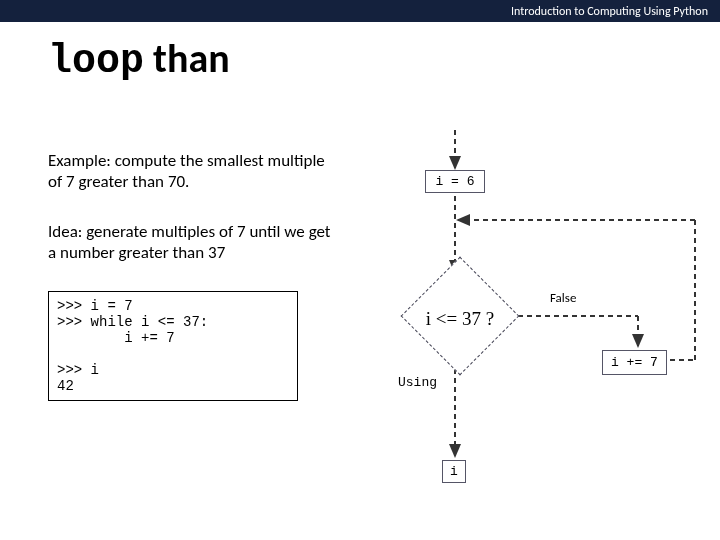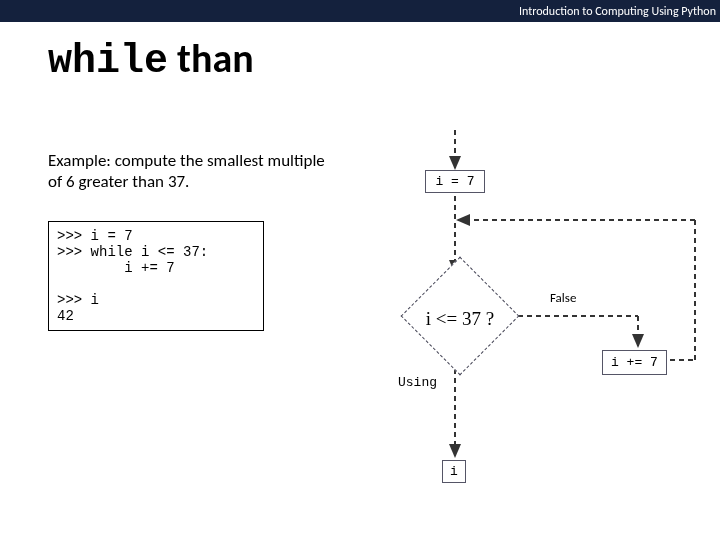--- a/index.html
+++ b/index.html
@@ -8,21 +8,21 @@
     height: 540px;
     background: #fff;
     font-family: Calibri, Arial, sans-serif;
     position: relative;
     overflow: hidden;
   }
   .header-bar {
     background: #14213d;
     color: #fff;
     text-align: right;
-    padding: 4px 4px;
+    padding: 4px 12px;
     font-size: 12px;
     height: 22px;
   }
   .title {
     font-size: 40px;
     font-weight: bold;
     padding: 12px 0 0 48px;
   }
   .title .mono { font-family: "Courier New", monospace; }
   .col-left {
@@ -31,21 +31,21 @@
     top: 150px;
     width: 290px;
   }
   .para { font-size: 17px; line-height: 1.25; margin-bottom: 28px; }
   .code-box {
     border: 1.5px solid #000;
     font-family: "Courier New", monospace;
     font-size: 14px;
     padding: 6px 8px;
     white-space: pre;
-    width: 216px;
+    width: 250px;
     margin-top: 0;
   }
   .flow {
     position: absolute;
     left: 370px;
     top: 130px;
     width: 340px;
     height: 400px;
   }
   .flow svg { position: absolute; left: 0; top: 0; }
@@ -124,25 +124,26 @@
   .endbox { left: 72px; top: 330px; width: 24px; padding: 3px 0; }
 </style>
 </head>
 <body>
 
 <div class="header-bar">
   <span>Introduction to Computing Using Python</span>
 </div>
 
 <div class="title">
-  <span class="mono">while</span><span> than</span>
+  <span class="mono">loop</span><span> than</span>
 </div>
 
 <div class="col-left">
-  <p class="para">Example: compute the smallest multiple of 6 greater than 37.</p>
+  <p class="para">Example: compute the smallest multiple of 7 greater than 70.</p>
+  <p class="para">Idea: generate multiples of 7 until we get a number greater than 37</p>
   <div class="code-box">&gt;&gt;&gt; i = 7
 &gt;&gt;&gt; while i &lt;= 37:
         i += 7
 
 &gt;&gt;&gt; i
 42</div>
 </div>
 
 <div class="flow">
   <svg width="340" height="400">
@@ -159,21 +160,21 @@
     <line x1="148" y1="186" x2="268" y2="186" stroke="#333" stroke-width="2" stroke-dasharray="5,4"></line>
     <line x1="268" y1="186" x2="268" y2="216" stroke="#333" stroke-width="2" stroke-dasharray="5,4" marker-end="url(#arr)"></line>
 
     <line x1="300" y1="230" x2="325" y2="230" stroke="#333" stroke-width="2" stroke-dasharray="5,4"></line>
     <line x1="325" y1="230" x2="325" y2="90" stroke="#333" stroke-width="2" stroke-dasharray="5,4"></line>
     <line x1="325" y1="90" x2="88" y2="90" stroke="#333" stroke-width="2" stroke-dasharray="5,4" marker-end="url(#arr)"></line>
 
     <line x1="85" y1="230" x2="85" y2="326" stroke="#333" stroke-width="2" stroke-dasharray="5,4" marker-end="url(#arr)"></line>
   </svg>
 
-  <div class="box ibox">i = 7</div>
+  <div class="box ibox">i = 6</div>
 
   <div class="decision">
     <div class="diamond"></div>
     <div class="dtext">i &lt;= 37 ?</div>
   </div>
 
   <div class="truelbl">False</div>
   <div class="falselbl">Using</div>
 
   <div class="incbox">i += 7</div>

